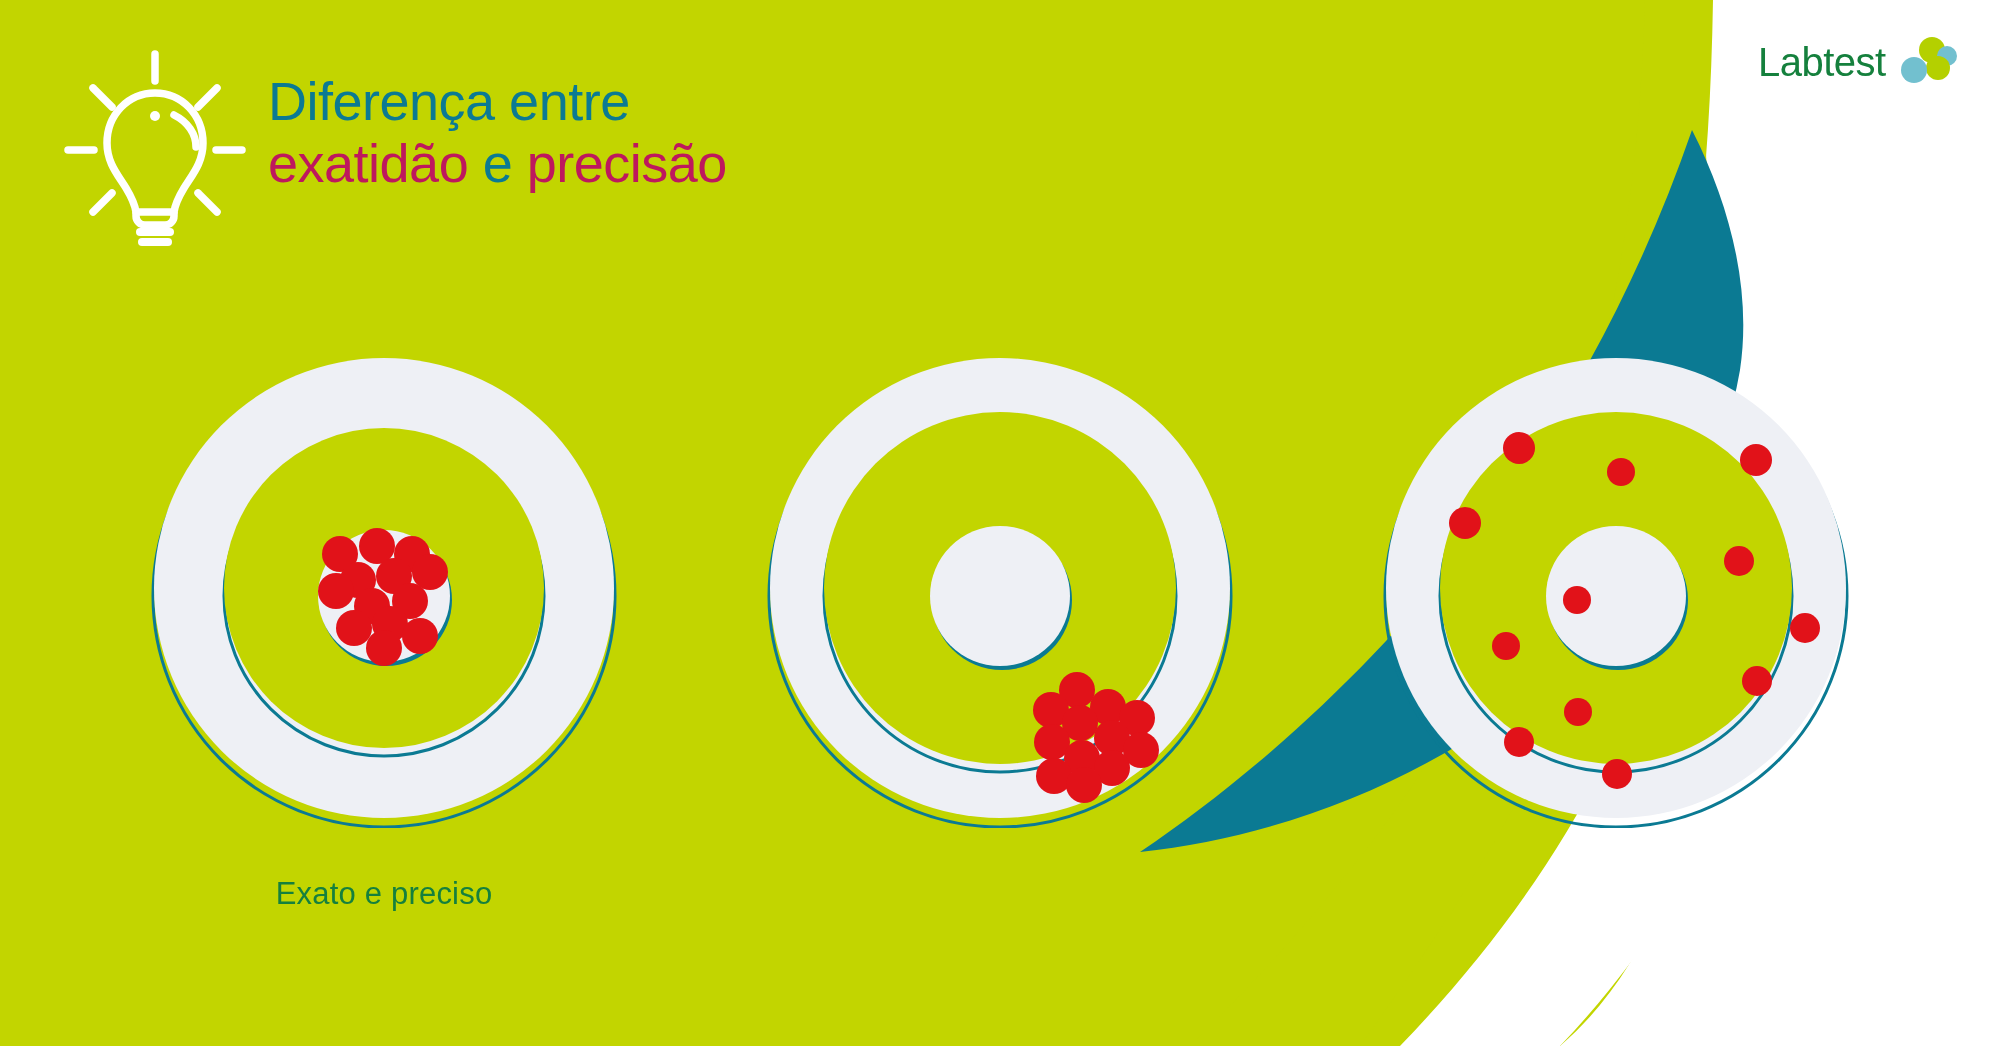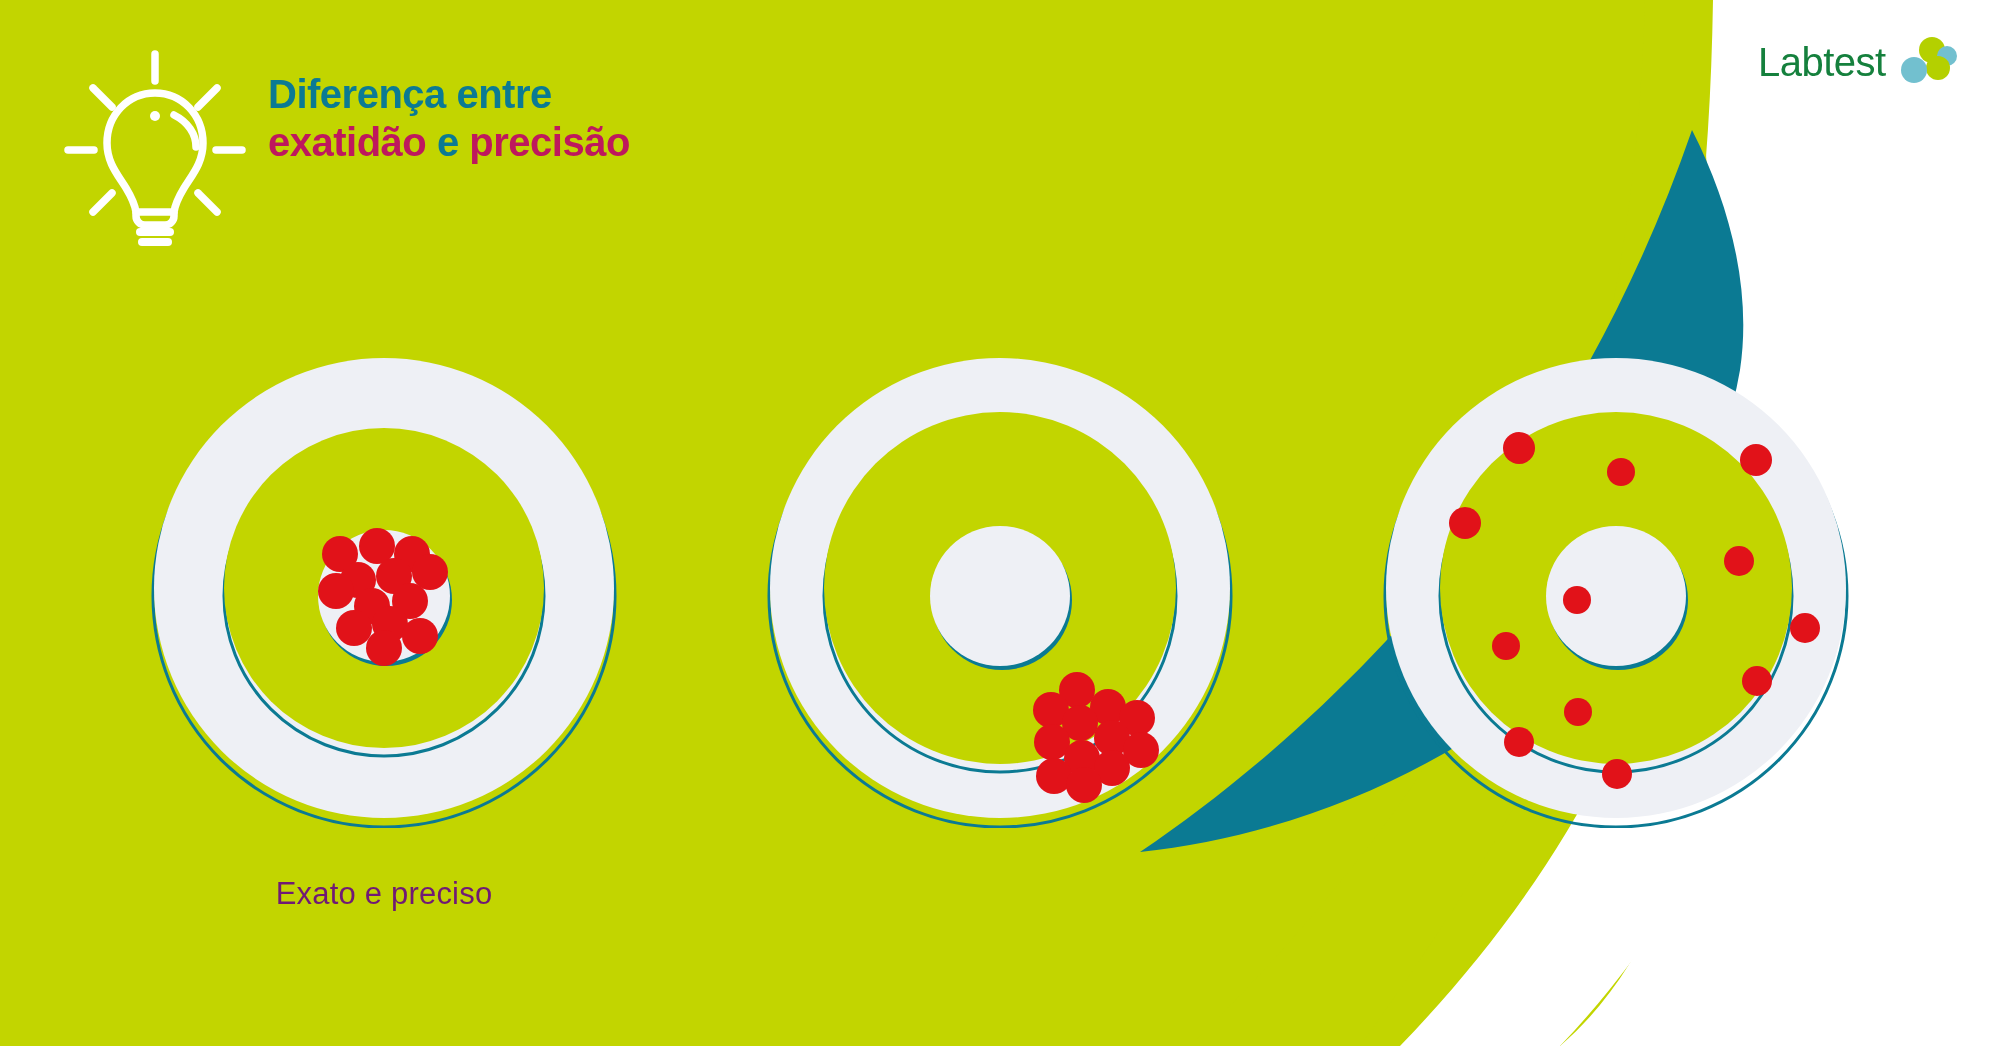--- a/index.html
+++ b/index.html
@@ -37,22 +37,22 @@
     height: 200px;
     flex: 0 0 auto;
     margin-top: -6px;
   }
   .title-block {
     margin-left: 18px;
     margin-top: 22px;
     line-height: 1.0;
   }
   .title-line {
-    font-size: 40px;
-    font-weight: 700;
+    font-size: 54px;
+    font-weight: 400;
     letter-spacing: -0.5px;
     white-space: nowrap;
   }
   .title-line1 { color: #0b7a93; }
   .title-line2 { margin-top: 8px; }
   .tw { color: #be185d; }
   .tt { color: #0b7a93; }
 
   .logo-zone {
     position: absolute;
@@ -90,21 +90,21 @@
   }
   .target-svg {
     width: 480px;
     height: 480px;
     display: block;
   }
   .target-caption {
     margin-top: 48px;
     font-size: 31px;
     font-weight: 400;
-    color: #701a75;
+    color: #15803d;
     white-space: nowrap;
     letter-spacing: 0.2px;
   }
 </style>
 </head>
 <body>
 
 <div id="infographic">
 
   <svg class="bg-layer" viewBox="0 0 2000 1046" preserveAspectRatio="none" aria-hidden="true">

